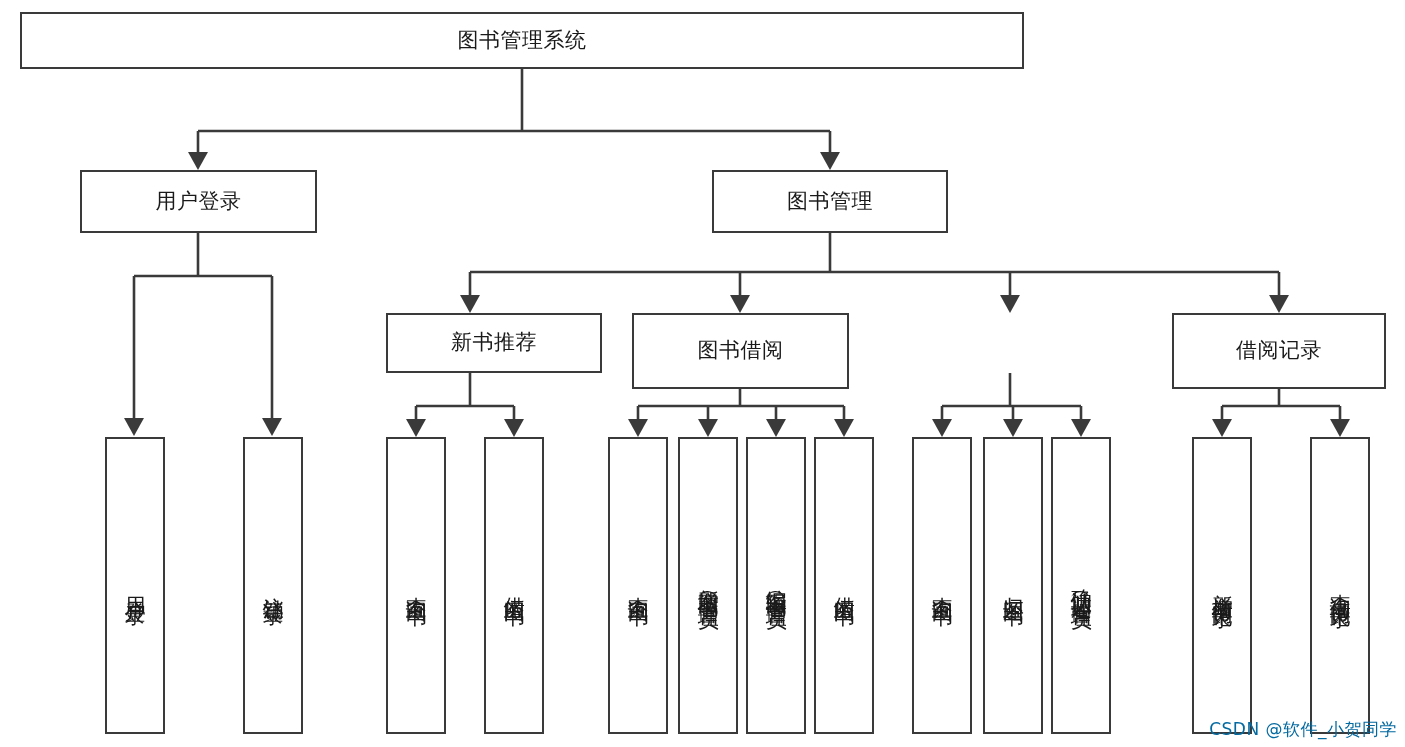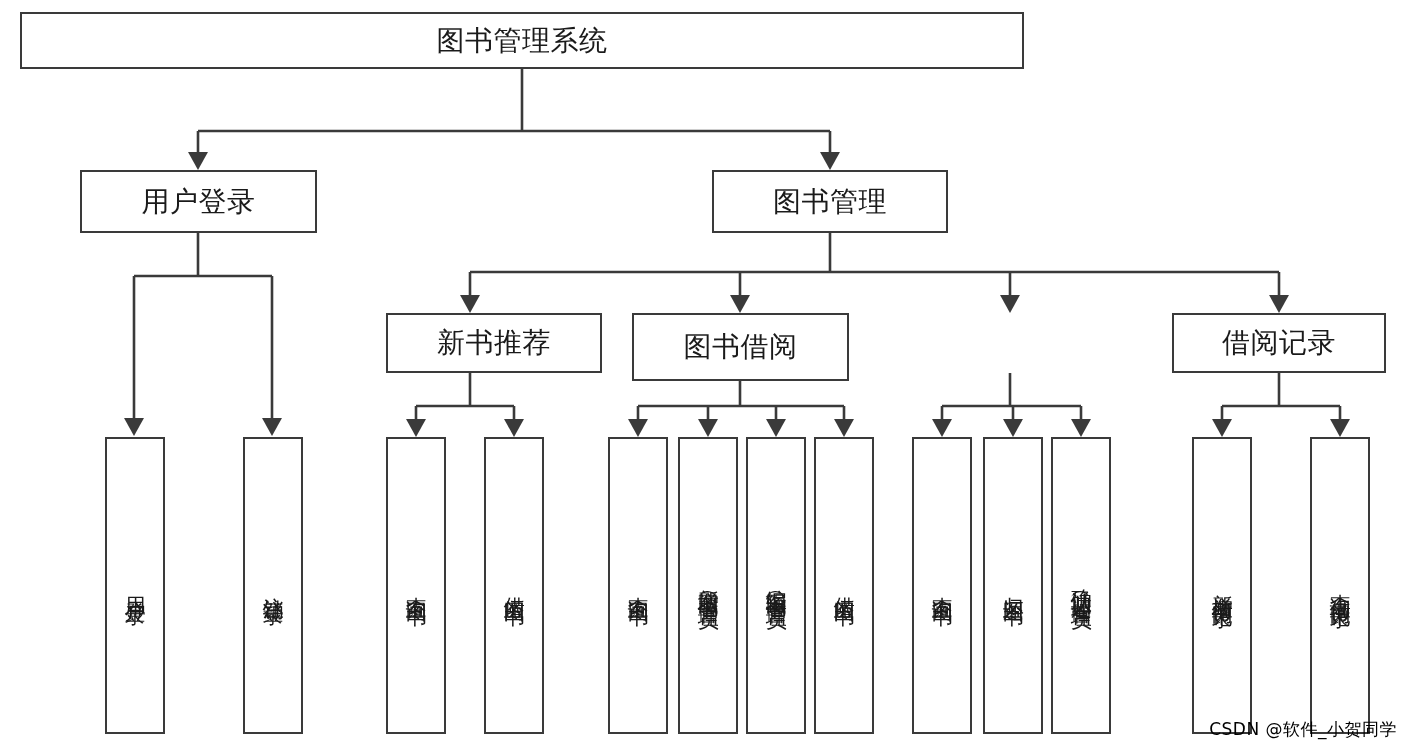--- a/index.html
+++ b/index.html
@@ -27,21 +27,21 @@
     position:absolute;
     box-sizing:border-box;
     background:#ffffff;
     border:2.2px solid #3a3a3a;
     display:flex;
     align-items:center;
     justify-content:center;
     z-index:3;
   }
   .node.horiz{
-    font-size:28px;
+    font-size:21px;
     letter-spacing:0.5px;
     line-height:1.2;
   }
   .node.vert{
     writing-mode:vertical-rl;
     text-orientation:upright;
     font-size:21px;
     letter-spacing:3px;
     line-height:1.25;
     padding:6px 0;
@@ -51,21 +51,21 @@
     text-orientation:upright;
     display:block;
     white-space:nowrap;
   }
   .node .lbl{ display:block; }
   #watermark{
     position:absolute;
     right:8px;
     bottom:6px;
     font-size:17px;
-    color:#000000;
+    color:#0369a1;
     letter-spacing:0.5px;
     z-index:6;
     user-select:none;
     white-space:nowrap;
   }
 </style>
 </head>
 <body>
 
 <div id="canvas">
@@ -127,24 +127,24 @@
   <div class="node horiz" style="left:80px; top:170px; width:237px; height:63px;">
     <span class="lbl">用户登录</span>
   </div>
   <div class="node horiz" style="left:712px; top:170px; width:236px; height:63px;">
     <span class="lbl">图书管理</span>
   </div>
 
   <div class="node horiz" style="left:362px; top:313px; width:216px; height:60px;margin-left:24px;">
     <span class="lbl">新书推荐</span>
   </div>
-  <div class="node horiz" style="left:632px; top:313px; width:217px; height:68px;">
+  <div class="node horiz" style="left:632px; top:313px; width:217px; height:76px;">
     <span class="lbl">图书借阅</span>
   </div>
-  <div class="node horiz" style="left:1172px; top:313px; width:214px; height:60px;">
+  <div class="node horiz" style="left:1172px; top:313px; width:214px; height:76px;">
     <span class="lbl">借阅记录</span>
   </div>
 
   <div class="node vert" style="left:105px; top:437px; width:60px; height:297px;">
     <span class="lbl">用户登录</span>
   </div>
   <div class="node vert" style="left:243px; top:437px; width:60px; height:297px;">
     <span class="lbl">注销登录</span>
   </div>
 

